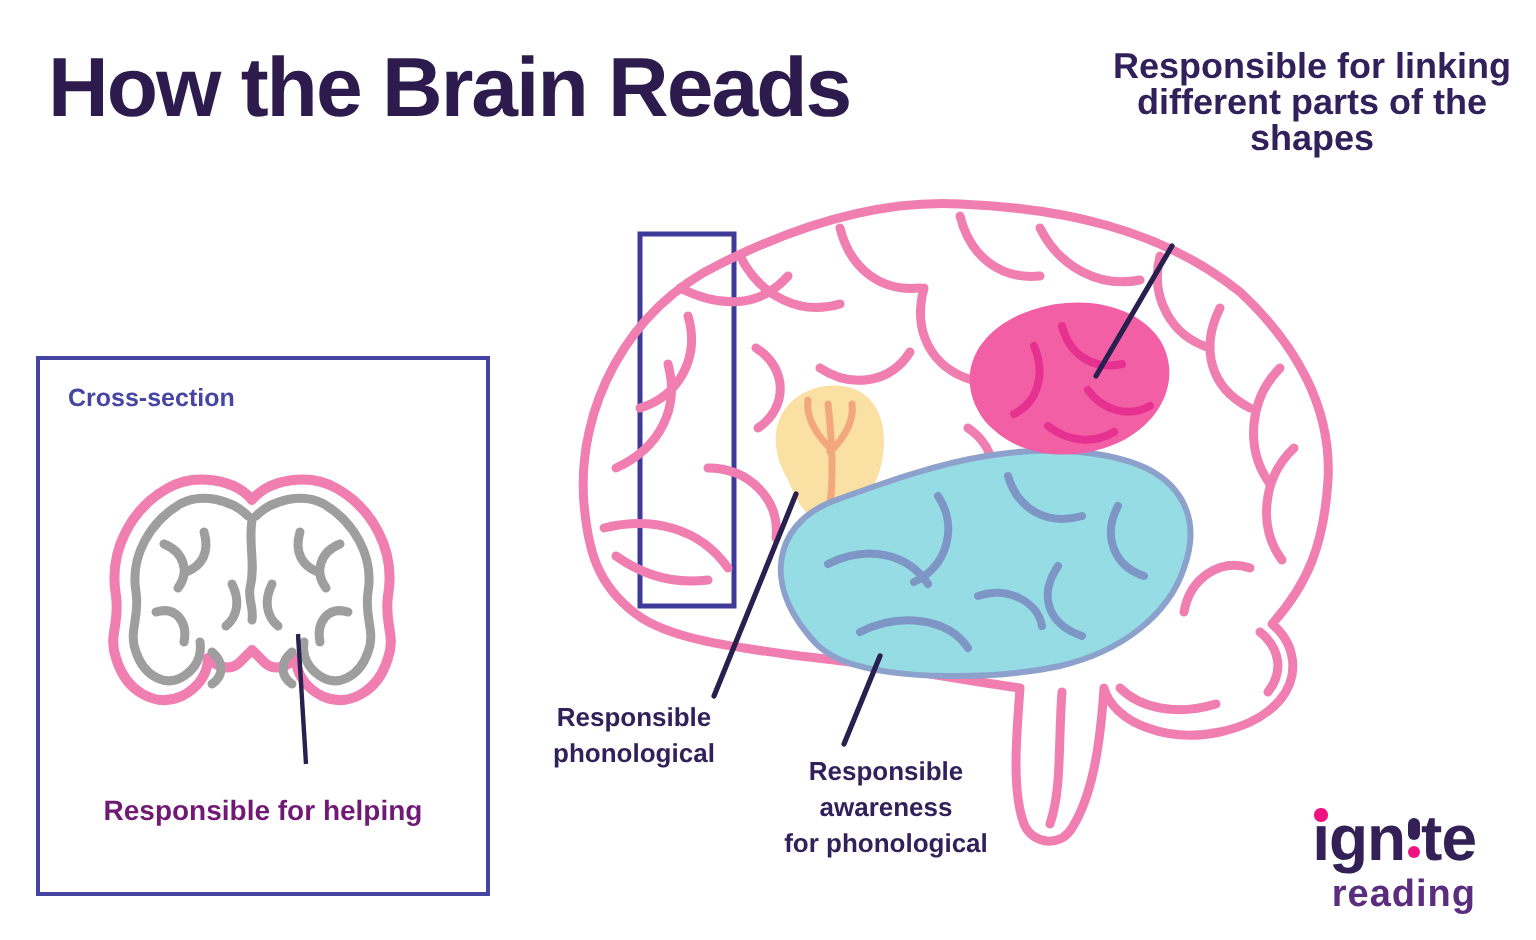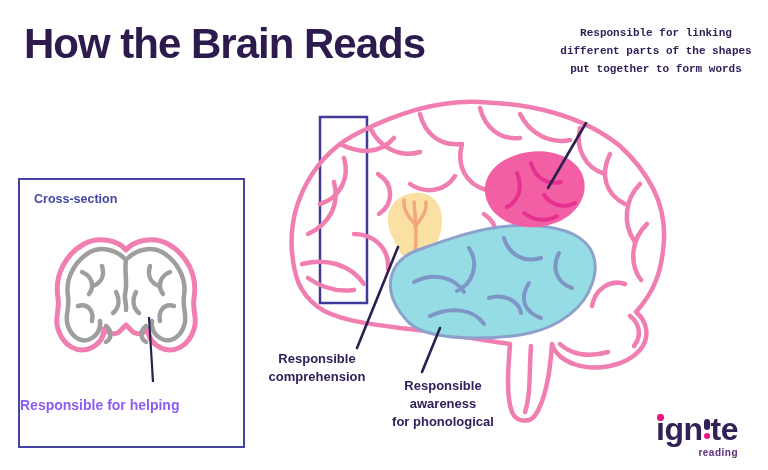--- a/index.html
+++ b/index.html
@@ -7,75 +7,74 @@
     position:relative; width:768px; height:470px; background:#ffffff;
     overflow:hidden; font-family:"Liberation Sans", sans-serif;
   }
   .page-title {
     position:absolute; left:24px; top:20px;
     font-size:42px; font-weight:bold; letter-spacing:-1px;
     color:#2E1B4E; white-space:nowrap;
   }
   .callout { position:absolute; color:#32205A; font-weight:bold; text-align:center; }
   .callout .cl-line { line-height:18px; }
-  .callout-letterbox { left:548px; top:24px; width:216px; font-size:11px;font-family:Liberation Mono, monospace; }
+  .callout-letterbox { left:548px; top:24px; width:216px; font-size:18px; }
   .callout-language  { left:252px; top:350px; width:130px; font-size:13px; }
   .callout-phono     { left:378px; top:377px; width:130px; font-size:13px; }
 
   .brain-svg { position:absolute; left:278px; top:82px; width:490px; height:345px; }
 
   .inset-panel {
     position:absolute; left:18px; top:178px; width:227px; height:270px;
     border:2px solid #4544A2; box-sizing:border-box; background:#ffffff;
   }
   .inset-label {
     position:absolute; left:14px; top:12px;
     font-size:12.5px; font-weight:bold; color:#4645A4;
   }
   .inset-svg { position:absolute; left:26px; top:50px; width:160px; height:160px; }
   .inset-caption {
     position:absolute; left:0; top:216px; width:100%;
-    font-size:14px; font-weight:bold; color:#8b5cf6; line-height:19px;
-  }
-
-  .logo { position:absolute; right:30px; top:408px; text-align:right; }
+    font-size:14px; font-weight:bold; color:#701a75; text-align:center; line-height:19px;
+  }
+
+  .logo { position:absolute; right:30px; top:398px; text-align:right; }
   .logo-word {
     font-size:32px; line-height:32px; font-weight:bold; letter-spacing:-0.5px;
     color:#332057; white-space:nowrap;
   }
   .logo-i-wrap { position:relative; display:inline-block; }
   .idot {
     position:absolute; left:1px; top:1px; width:6.5px; height:6.5px;
     border-radius:50%; background:#EE1380;
   }
   .excl { position:relative; display:inline-block; width:8px; height:32px; }
   .excl-bar {
     position:absolute; left:1px; top:11px; width:6px; height:11px;
     border-radius:3px; background:#332057;
   }
   .excl-dot {
     position:absolute; left:1px; top:25px; width:6.2px; height:6.2px;
     border-radius:50%; background:#EE1380;
   }
   .logo-tagline {
-    margin-top:2px; font-size:10px; font-weight:bold; letter-spacing:0.5px;
+    margin-top:2px; font-size:19px; font-weight:bold; letter-spacing:0.5px;
     color:#5A2D7E;
   }
 </style>
 </head>
 <body>
 
 <div class="canvas">
 
   <div class="page-title">How the Brain Reads</div>
 
   <div class="callout callout-letterbox">
     <div class="cl-line">Responsible for linking</div>
     <div class="cl-line">different parts of the shapes</div>
-    <div class="cl-line">put together to form words</div>
   </div>
 
   <svg class="brain-svg" viewBox="0 0 490 345" xmlns="http://www.w3.org/2000/svg">
 
     <path d="M 14 170 C 10 122, 36 72, 82 50 C 124 29, 165 18, 202 20 C 252 22, 302 32, 342 64
          C 370 90, 388 122, 386 158 C 384 190, 376 210, 358 230 C 370 240, 372 256, 362 268
          C 348 284, 318 290, 296 282 C 284 278, 276 270, 274 262 C 272 292, 268 316, 258 332
          C 252 342, 238 340, 234 330 C 228 314, 230 288, 232 262 C 202 258, 162 250, 122 246
          C 92 242, 57 238, 40 225 C 20 210, 16 192, 14 170 Z" fill="#FFFFFF"></path>
 
@@ -146,21 +145,21 @@
 
     <g stroke-width="2.6" stroke-linecap="round" stroke="#29204F">
       <line x1="308" y1="41" x2="270" y2="106"></line>
       <line x1="120" y1="165" x2="79" y2="266"></line>
       <line x1="162" y1="246" x2="144" y2="290"></line>
     </g>
   </svg>
 
   <div class="callout callout-language">
     <div class="cl-line">Responsible</div>
-    <div class="cl-line">comprehension</div>
+    <div class="cl-line">phonological</div>
   </div>
 
   <div class="callout callout-phono">
     <div class="cl-line">Responsible</div>
     <div class="cl-line">awareness</div>
     <div class="cl-line">for phonological</div>
   </div>
 
   <div class="inset-panel">
     <div class="inset-label">Cross-section</div>

